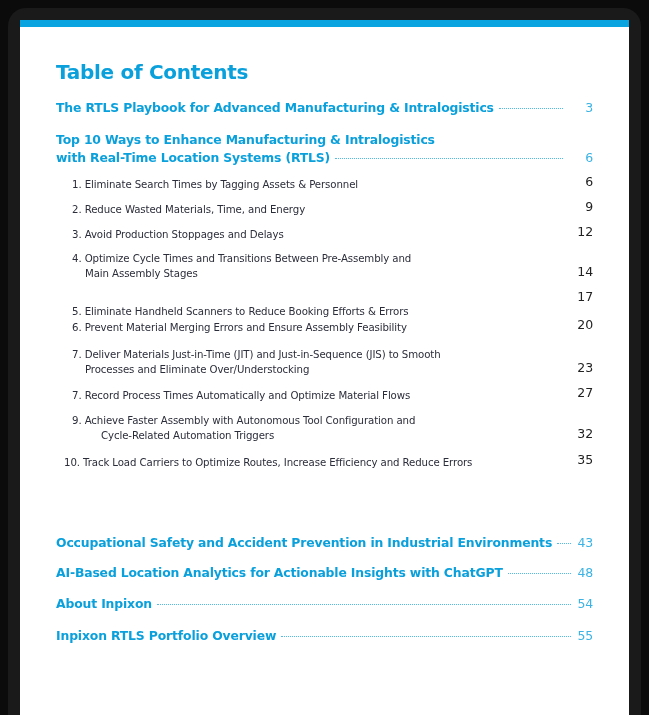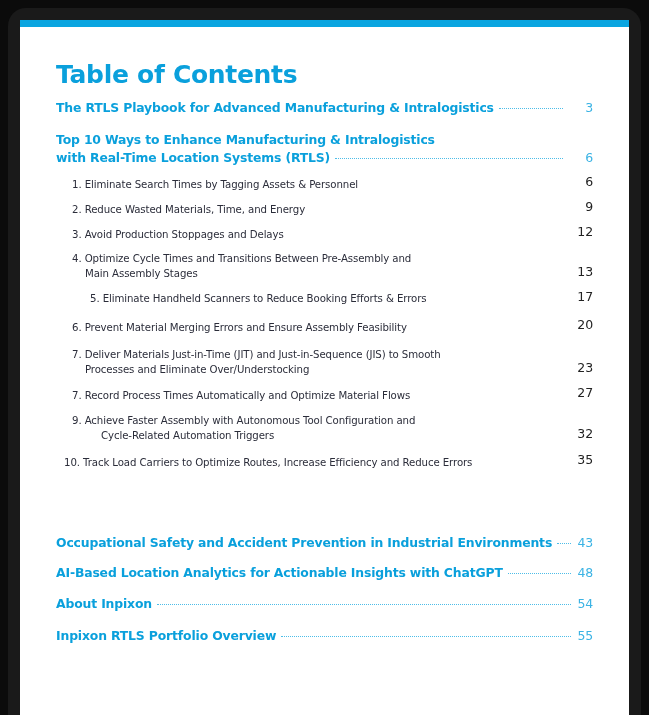--- a/index.html
+++ b/index.html
@@ -33,21 +33,21 @@
       left: 0; top: 0;
       width: 100%;
       height: 7px;
       background: #0aa5e0;
     }
     .title {
       position: absolute;
       left: 36px;
       top: 40px;
       margin: 0;
-      font-size: 25px;
+      font-size: 20px;
       font-weight: bold;
       color: #0aa0dc;
       letter-spacing: -0.3px;
       white-space: nowrap;
     }
     .row {
       position: absolute;
       left: 36px;
       width: 537px;
     }
@@ -139,25 +139,25 @@
   </div>
 
   <div class="row sub" style="top:206px;height:16px;">
     <span class="txt" style="left:16px;top:1px;">3. Avoid Production Stoppages and Delays</span>
     <span class="num" style="top:-2px;">12</span>
   </div>
 
   <div class="row sub" style="top:231px;height:30px;">
     <span class="txt" style="left:16px;top:0px;">4.  Optimize Cycle Times and Transitions Between Pre-Assembly and</span>
     <span class="txt" style="left:29px;top:15px;">Main Assembly Stages</span>
-    <span class="num" style="top:13px;">13</span>
+    <span class="num" style="top:13px;">14</span>
   </div>
 
   <div class="row sub" style="top:271px;height:16px;">
-    <span class="txt" style="left:16px;top:0;margin-left:18px;">5.  Eliminate Handheld Scanners to Reduce Booking Efforts &amp; Errors</span>
+    <span class="txt" style="left:16px;top:13px;">5.  Eliminate Handheld Scanners to Reduce Booking Efforts &amp; Errors</span>
     <span class="num" style="top:-2px;">17</span>
   </div>
 
   <div class="row sub" style="top:299px;height:16px;">
     <span class="txt" style="left:16px;top:1px;">6. Prevent Material Merging Errors and Ensure Assembly Feasibility</span>
     <span class="num" style="top:-2px;">20</span>
   </div>
 
   <div class="row sub" style="top:327px;height:30px;">
     <span class="txt" style="left:16px;top:0px;">7.  Deliver Materials Just-in-Time (JIT) and Just-in-Sequence (JIS) to Smooth</span>

